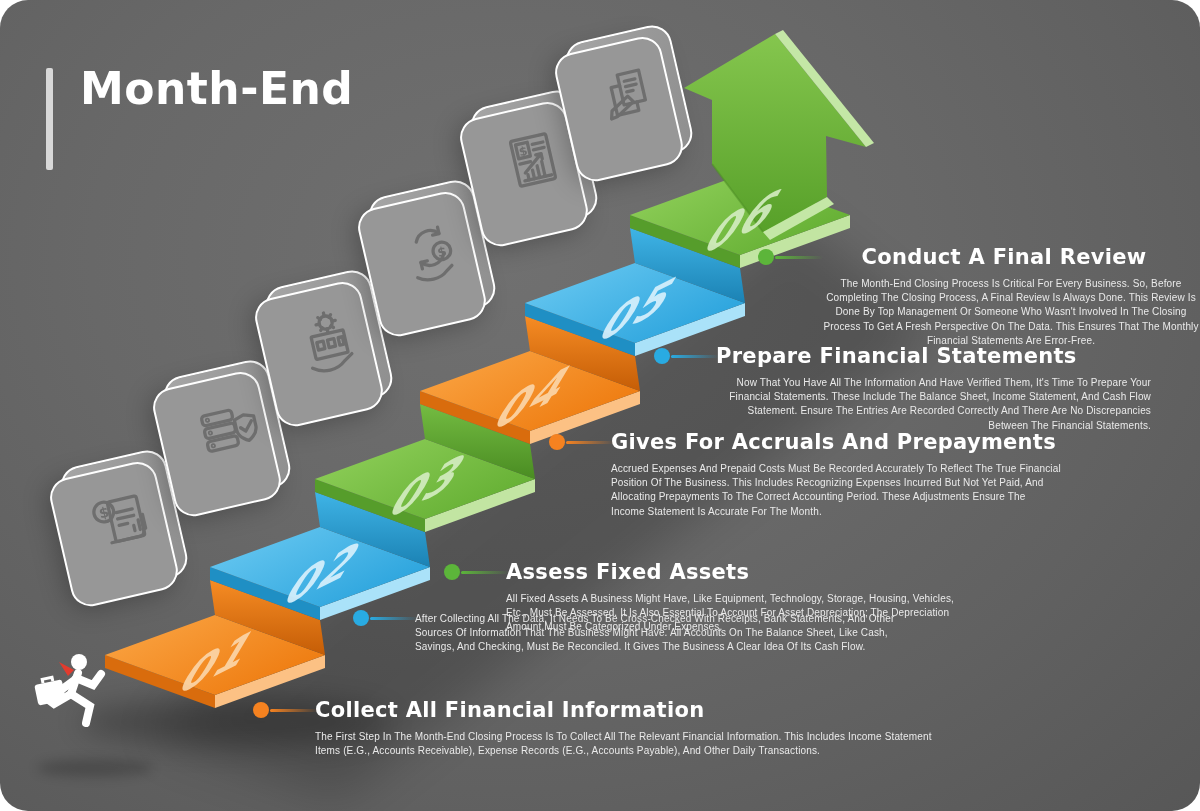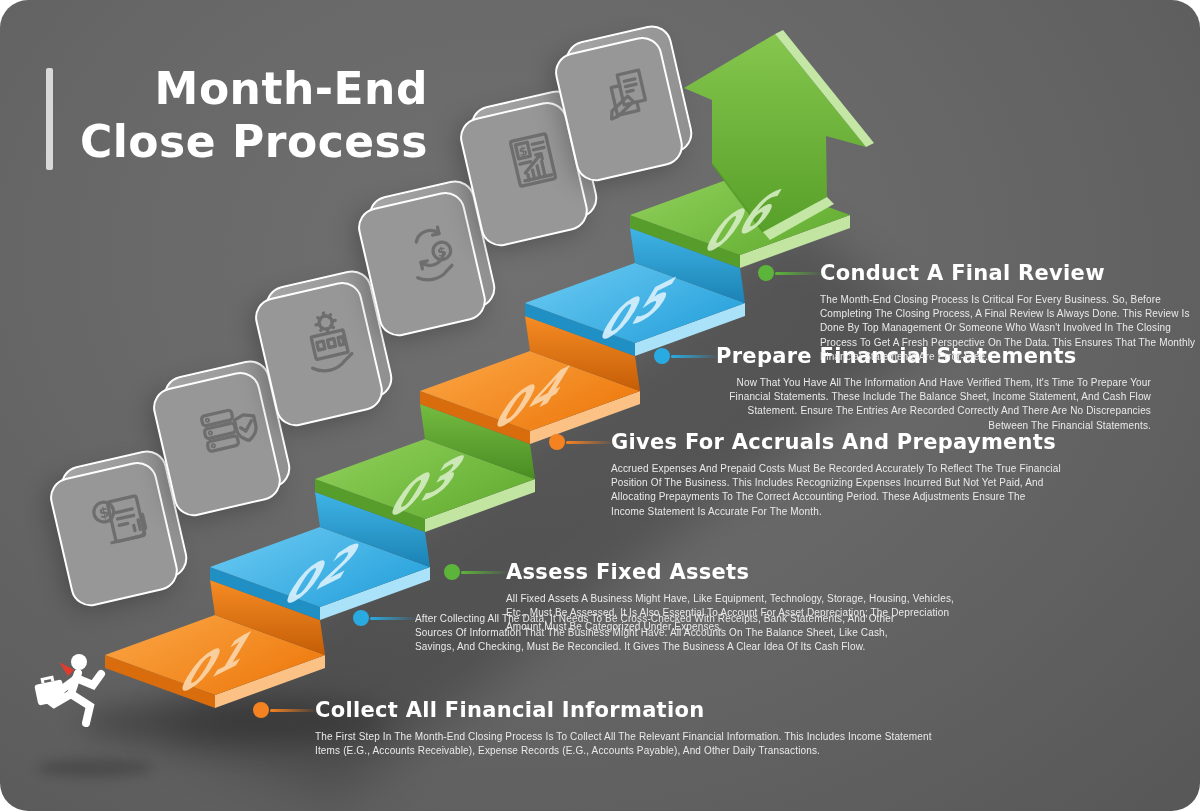--- a/index.html
+++ b/index.html
@@ -46,33 +46,32 @@
   .step-text h2{margin:0 0 0 62px;color:#ffffff;font-size:21px;line-height:26px;font-weight:bold;letter-spacing:.3px;}
   .step-text p{margin:7px 0 0 62px;color:#eaeaea;font-size:10px;line-height:14.2px;letter-spacing:.15px;font-family:"Liberation Sans",sans-serif;}
   .c-orange .dot{background:#f58220;} .c-orange .line{background:linear-gradient(90deg,#f58220,rgba(245,130,32,0));}
   .c-blue   .dot{background:#29abe2;} .c-blue .line{background:linear-gradient(90deg,#29abe2,rgba(41,171,226,0));}
   .c-green  .dot{background:#5cb53a;} .c-green .line{background:linear-gradient(90deg,#5cb53a,rgba(92,181,58,0));}
   .s1{left:253px;top:697px;width:700px;}  .s1 p{width:640px;}
   .s2{left:353px;top:605px;width:560px;}  .s2 p{width:485px;}
   .s3{left:444px;top:522px;width:540px;margin-top:37px;}  .s3 p{width:470px;}
   .s4{left:549px;top:429px;width:520px;}  .s4 p{width:450px;}
   .s5{left:654px;top:343px;width:500px;}  .s5 p{width:435px;text-align:right;}
-  .s6{left:758px;top:260px;width:430px;}  .s6 p{width:382px;}
+  .s6{left:758px;top:244px;width:430px;text-align:center;}  .s6 p{width:382px;}
 </style>
 </head>
 <body>
 
 <div class="page">
   <div class="canvas">
 
     <div class="title-block">
       <div class="title-bar"></div>
       <h1 class="title-text">
         <span>Month-End</span>
-        <span>Close Process</span>
       </h1>
     </div>
 
     <div class="icon-card card-1">
       <svg viewBox="0 0 64 64">
         <rect x="21" y="11" width="27" height="37" rx="2"></rect>
         <path d="M27 22 h15 M27 28 h15 M27 34 h8"></path>
         <path d="M17 48 h26 a5 5 0 0 0 5 -5"></path>
         <circle cx="16" cy="19" r="9"></circle>
         <text x="16" y="24" font-size="13" text-anchor="middle">$</text>

